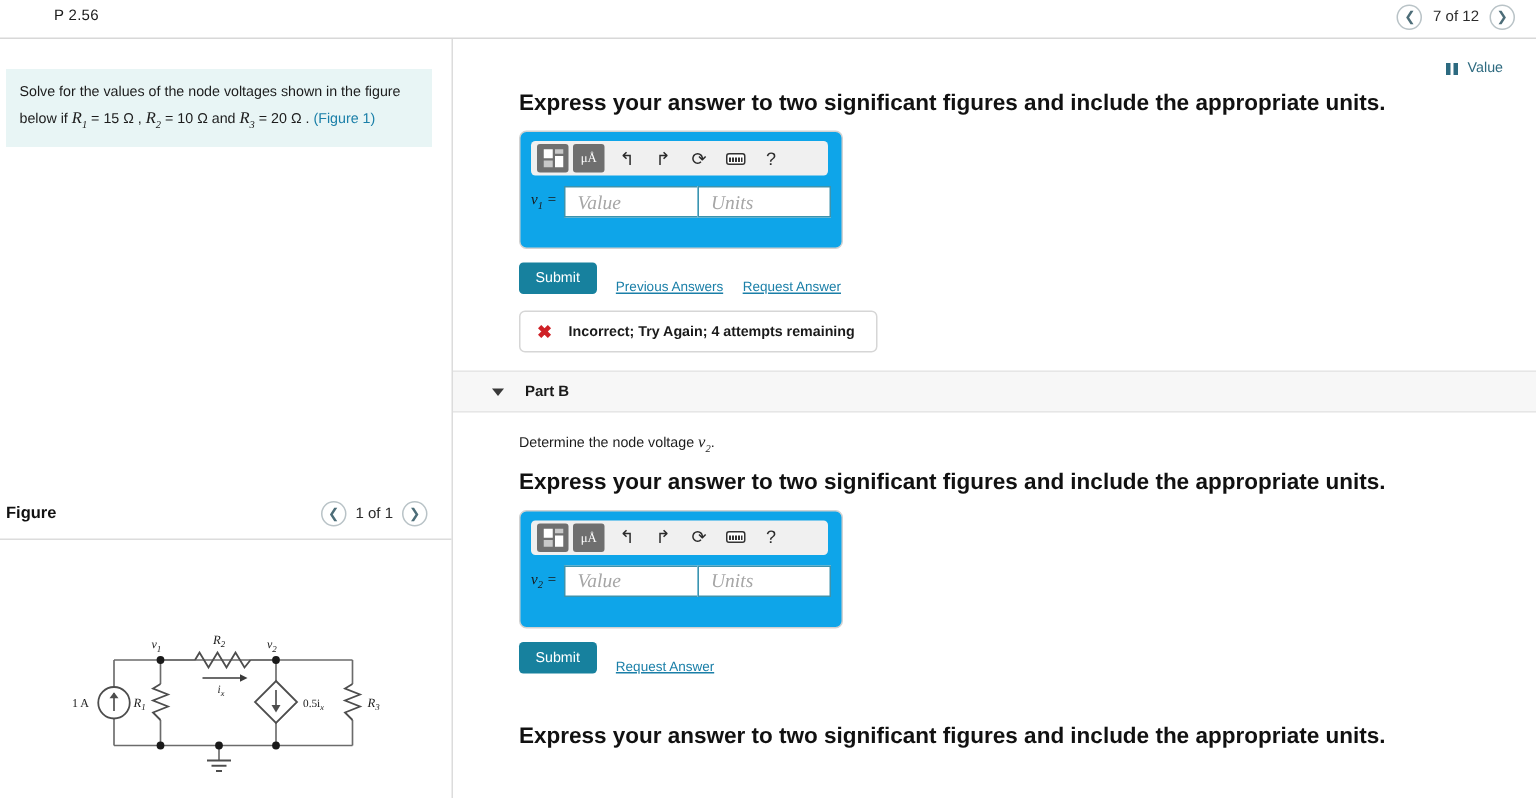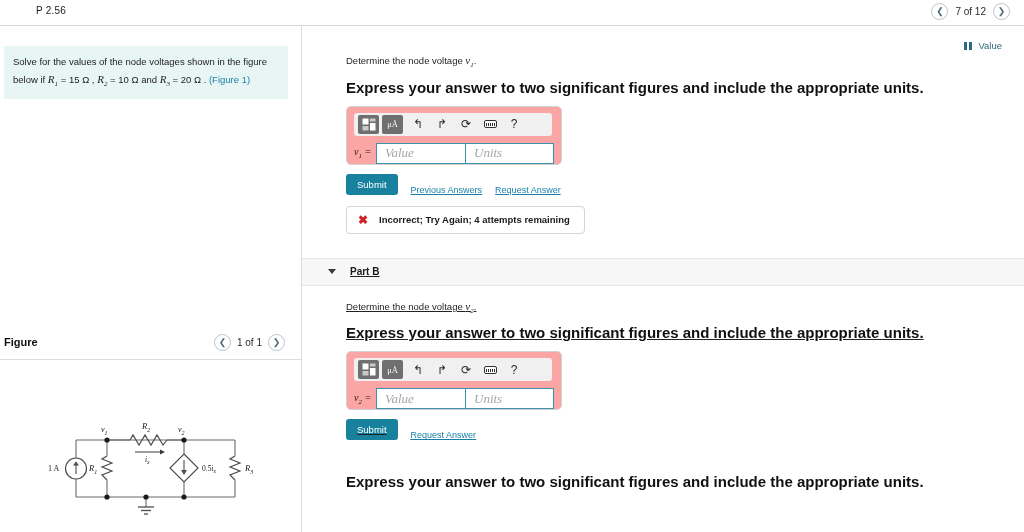--- a/index.html
+++ b/index.html
@@ -90,22 +90,22 @@
 
   .q-text {
     font-size: 9.5px; color: #1d1d1d; line-height: 1.5;
   }
   .q-text .it { font-style: italic; font-family: "Liberation Serif", serif; font-size: 11px; }
   .q-text sub { font-size: 7px; }
   .q-bold { font-size: 15px; font-weight: bold; color: #111; }
 
   
   .ansbox {
-    border: 1px solid #d2d2d2; border-radius: 5px; background: #fca5a5;
-    padding: 6px 7px 0 7px; display: inline-block;
+    border: 1px solid #d2d2d2; border-radius: 5px; background: #0ea5e9;
+    padding: 6px 7px 20px 7px; display: inline-block;
   }
   .toolbar {
     background: #f0f0f0; border-radius: 3px;
     height: 23px; display: flex; align-items: center;
     padding: 0 7px 0 4px; gap: 0px;
     width: 198px;
   }
   .tb-btn {
     width: 21px; height: 19px; border-radius: 2px;
     display: flex; align-items: center; justify-content: center;
@@ -305,23 +305,20 @@
     <div class="review">
       <span class="review-ic">
           <i></i>
           <i></i>
         </span>
       <span>Value</span>
     </div>
 
     <div>
       <div class="part-body" style="padding-top:26px;">
-        <div class="q-text">
-          <span>Determine the node voltage </span><span class="it"><span>v</span><sub>1</sub></span><span>.</span>
-        </div>
         <div class="gap8"></div>
         <div class="q-bold">Express your answer to two significant figures and include the appropriate units.</div>
         <div class="gap10"></div>
 
         <div class="ansbox">
           <div class="toolbar">
             <div class="tb-btn tb-grey">
               <svg class="tmpl-ic" width="14" height="13" viewBox="0 0 14 13">
                 <rect x="0.5" y="0.5" width="6" height="6" fill="#fff"></rect>
                 <rect x="8" y="0.5" width="5.5" height="3" fill="#c9c9c9"></rect>
@@ -361,21 +358,21 @@
           <a class="lnk">Request Answer</a>
         </div>
 
         <div class="feedback">
           <span class="xmark">✖</span>
           <span class="fb-text">Incorrect; Try Again; 4 attempts remaining</span>
         </div>
       </div>
     </div>
 
-    <div style="margin-top:24px;text-decoration:underline;">
+    <div style="margin-top:12px;">
       <div class="part-header">
         <span class="caret"></span>
         <span class="part-label">Part B</span>
       </div>
       <div class="part-body">
         <div class="q-text">
           <span>Determine the node voltage </span><span class="it"><span>v</span><sub>2</sub></span><span>.</span>
         </div>
         <div class="gap8"></div>
         <div class="q-bold">Express your answer to two significant figures and include the appropriate units.</div>

